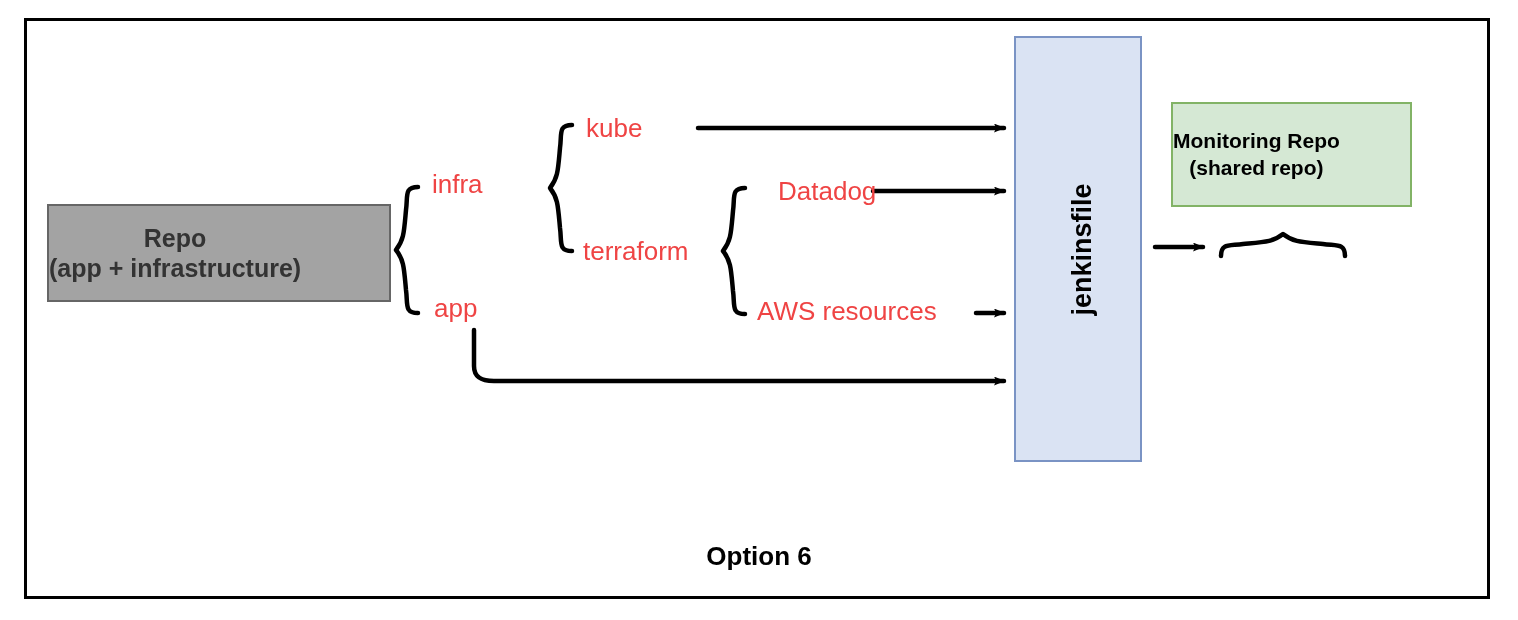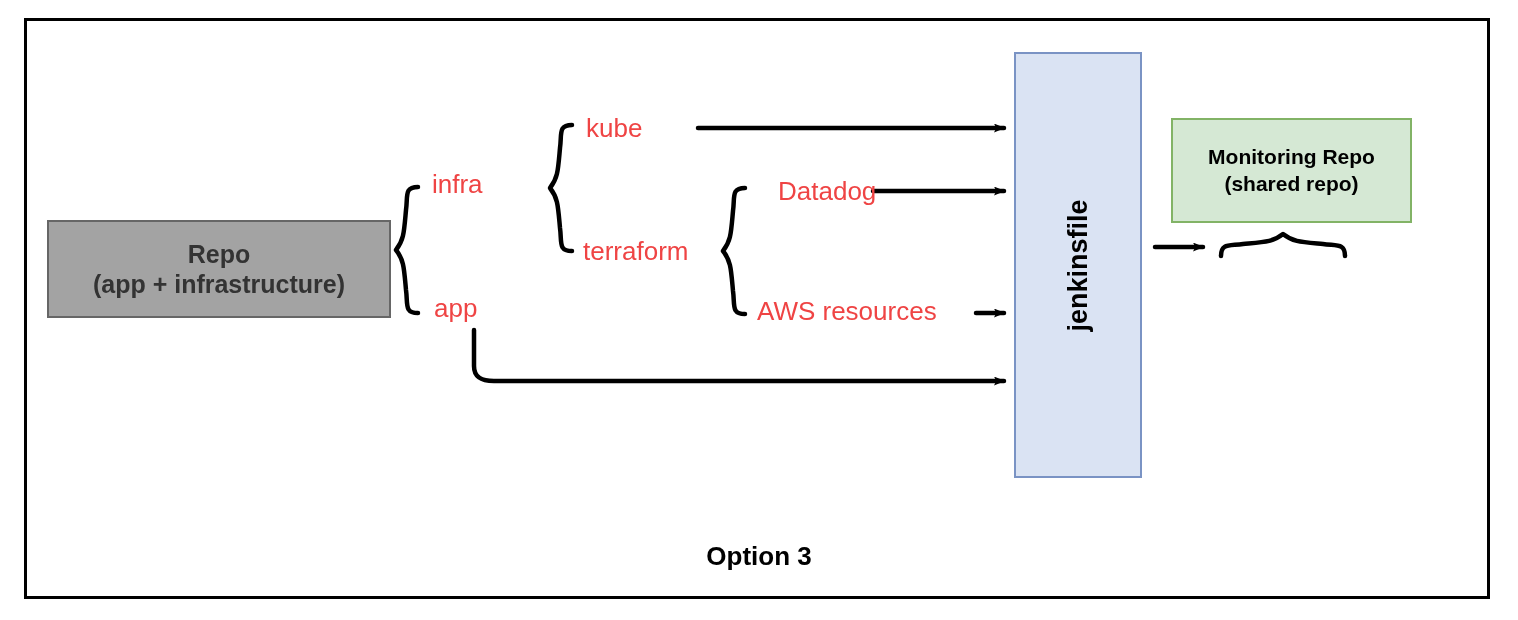--- a/index.html
+++ b/index.html
@@ -34,23 +34,22 @@
     top: 0;
     width: 1518px;
     height: 620px;
     pointer-events: none;
   }
   .node {
     position: absolute;
     box-sizing: border-box;
     display: flex;
     align-items: center;
-    justify-content: center;
+    justify-content: flex-start;
     text-align: center;
-    margin-top: 16px;
   }
   
   #repo-box {
     left: 47px;
     top: 204px;
     width: 344px;
     height: 98px;
     background: #a3a3a3;
     border: 2px solid #666666;
     color: #333333;
@@ -201,15 +200,15 @@
   </div>
 
   <div class="node" id="monitoring-box">
     <div>
       <div>Monitoring Repo</div>
       <div>(shared repo)</div>
     </div>
   </div>
 
 
-  <div id="option-caption">Option 3</div>
+  <div id="option-caption">Option 6</div>
 
 </div>
 
 </body></html>

